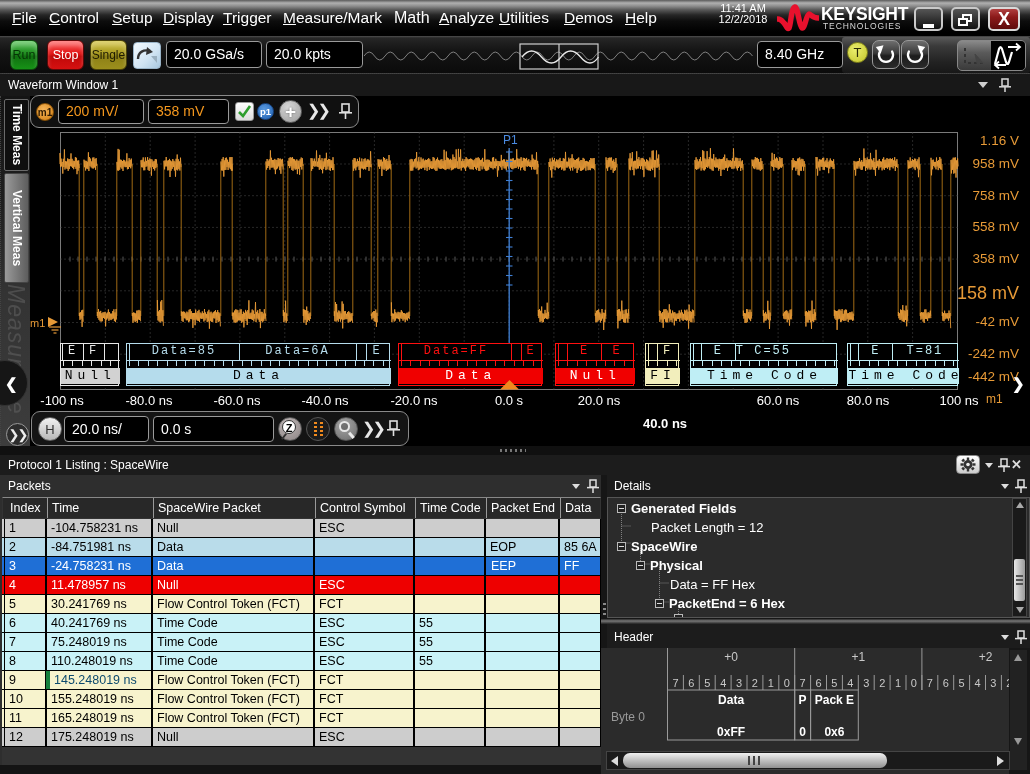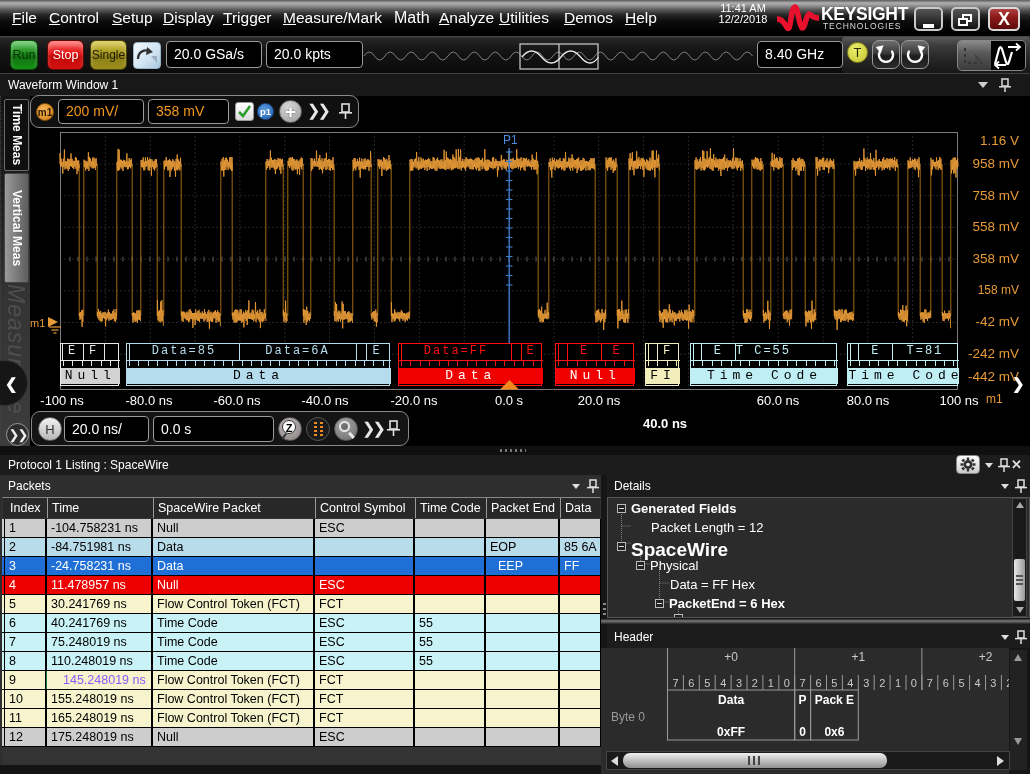--- a/index.html
+++ b/index.html
@@ -280,21 +280,21 @@
 <line x1="49" y1="199" x2="61" y2="199" stroke="#e79a37" stroke-width="1.2"></line>
 <line x1="51.5" y1="202" x2="58.5" y2="202" stroke="#e79a37" stroke-width="1.2"></line>
 <line x1="53.5" y1="205" x2="56.5" y2="205" stroke="#e79a37" stroke-width="1.2"></line>
 </svg>
 
 <div class="abs" style="left:921px;top:133px;width:100px;text-align:right;color:#e79a37;font-size:13.5px;">1.16 V<span style="display:inline-block;width:2px;"></span></div>
 <div class="abs" style="left:921px;top:156px;width:100px;text-align:right;color:#e79a37;font-size:13.5px;">958 mV<span style="display:inline-block;width:2px;"></span></div>
 <div class="abs" style="left:921px;top:188px;width:100px;text-align:right;color:#e79a37;font-size:13.5px;">758 mV<span style="display:inline-block;width:2px;"></span></div>
 <div class="abs" style="left:921px;top:219px;width:100px;text-align:right;color:#e79a37;font-size:13.5px;">558 mV<span style="display:inline-block;width:2px;"></span></div>
 <div class="abs" style="left:921px;top:251px;width:100px;text-align:right;color:#e79a37;font-size:13.5px;">358 mV<span style="display:inline-block;width:2px;"></span></div>
-<div class="abs" style="left:921px;top:283px;width:100px;text-align:right;color:#e79a37;font-size:12px;">158 mV<span style="display:inline-block;width:2px;"></span></div>
+<div class="abs" style="left:921px;top:283px;width:100px;text-align:right;color:#e79a37;font-size:18px;">158 mV<span style="display:inline-block;width:2px;"></span></div>
 <div class="abs" style="left:921px;top:314px;width:100px;text-align:right;color:#e79a37;font-size:13.5px;">-42 mV<span style="display:inline-block;width:2px;"></span></div>
 <div class="abs" style="left:921px;top:346px;width:100px;text-align:right;color:#e79a37;font-size:13.5px;">-242 mV<span style="display:inline-block;width:2px;"></span></div>
 <div class="abs" style="left:921px;top:369px;width:100px;text-align:right;color:#e79a37;font-size:13.5px;">-442 mV<span style="display:inline-block;width:2px;"></span></div>
 <div class="abs" style="left:17px;top:393px;width:90px;text-align:center;color:#fff;font-size:13px;">-100 ns</div>
 <div class="abs" style="left:104px;top:393px;width:90px;text-align:center;color:#fff;font-size:13px;">-80.0 ns</div>
 <div class="abs" style="left:192px;top:393px;width:90px;text-align:center;color:#fff;font-size:13px;">-60.0 ns</div>
 <div class="abs" style="left:280px;top:393px;width:90px;text-align:center;color:#fff;font-size:13px;">-40.0 ns</div>
 <div class="abs" style="left:369px;top:393px;width:90px;text-align:center;color:#fff;font-size:13px;">-20.0 ns</div>
 <div class="abs" style="left:464px;top:393px;width:90px;text-align:center;color:#fff;font-size:13px;">0.0 s</div>
 <div class="abs" style="left:554px;top:393px;width:90px;text-align:center;color:#fff;font-size:13px;">20.0 ns</div>
@@ -461,21 +461,21 @@
 <div class="abs" style="left:413px;top:0;width:71px;height:18px;color:#000;font-size:12.5px;line-height:18px;padding-left:4px;border-right:1px solid #000;border-left:1px solid #000;margin-left:-1px;overflow:hidden;white-space:nowrap;"></div>
 <div class="abs" style="left:484px;top:0;width:74px;height:18px;color:#000;font-size:12.5px;line-height:18px;padding-left:4px;border-right:1px solid #000;border-left:1px solid #000;margin-left:-1px;overflow:hidden;white-space:nowrap;">EOP</div>
 <div class="abs" style="left:558px;top:0;width:42px;height:18px;color:#000;font-size:12.5px;line-height:18px;padding-left:4px;border-right:1px solid #000;border-left:1px solid #000;margin-left:-1px;overflow:hidden;white-space:nowrap;">85 6A</div>
 </div>
 <div class="abs" style="left:2px;top:82px;width:599px;height:19px;background:#1f6fd6;border-bottom:1px solid #000;">
 <div class="abs" style="left:3px;top:0;width:42px;height:18px;color:#fff;font-size:12.5px;line-height:18px;padding-left:4px;border-right:1px solid #000;border-left:1px solid #000;margin-left:-1px;overflow:hidden;white-space:nowrap;">3</div>
 <div class="abs" style="left:45px;top:0;width:106px;height:18px;color:#fff;font-size:12.5px;line-height:18px;padding-left:4px;border-right:1px solid #000;border-left:1px solid #000;margin-left:-1px;overflow:hidden;white-space:nowrap;">-24.758231 ns</div>
 <div class="abs" style="left:151px;top:0;width:162px;height:18px;color:#fff;font-size:12.5px;line-height:18px;padding-left:4px;border-right:1px solid #000;border-left:1px solid #000;margin-left:-1px;overflow:hidden;white-space:nowrap;">Data</div>
 <div class="abs" style="left:313px;top:0;width:100px;height:18px;color:#fff;font-size:12.5px;line-height:18px;padding-left:4px;border-right:1px solid #000;border-left:1px solid #000;margin-left:-1px;overflow:hidden;white-space:nowrap;"></div>
 <div class="abs" style="left:413px;top:0;width:71px;height:18px;color:#fff;font-size:12.5px;line-height:18px;padding-left:4px;border-right:1px solid #000;border-left:1px solid #000;margin-left:-1px;overflow:hidden;white-space:nowrap;"></div>
-<div class="abs" style="left:484px;top:0;width:74px;height:18px;color:#fff;font-size:12.5px;line-height:18px;padding-left:12px;border-right:1px solid #000;border-left:1px solid #000;margin-left:-1px;overflow:hidden;white-space:nowrap;">EEP</div>
+<div class="abs" style="left:484px;top:0;width:74px;height:18px;color:#fff;font-size:12.5px;line-height:18px;padding-left:5px;border-right:1px solid #000;border-left:1px solid #000;margin-left:-1px;overflow:hidden;white-space:nowrap;">EEP</div>
 <div class="abs" style="left:558px;top:0;width:42px;height:18px;color:#fff;font-size:12.5px;line-height:18px;padding-left:4px;border-right:1px solid #000;border-left:1px solid #000;margin-left:-1px;overflow:hidden;white-space:nowrap;">FF</div>
 </div>
 <div class="abs" style="left:2px;top:101px;width:599px;height:19px;background:#ee0000;border-bottom:1px solid #000;">
 <div class="abs" style="left:3px;top:0;width:42px;height:18px;color:#fff;font-size:12.5px;line-height:18px;padding-left:4px;border-right:1px solid #000;border-left:1px solid #000;margin-left:-1px;overflow:hidden;white-space:nowrap;">4</div>
 <div class="abs" style="left:45px;top:0;width:106px;height:18px;color:#fff;font-size:12.5px;line-height:18px;padding-left:4px;border-right:1px solid #000;border-left:1px solid #000;margin-left:-1px;overflow:hidden;white-space:nowrap;">11.478957 ns</div>
 <div class="abs" style="left:151px;top:0;width:162px;height:18px;color:#fff;font-size:12.5px;line-height:18px;padding-left:4px;border-right:1px solid #000;border-left:1px solid #000;margin-left:-1px;overflow:hidden;white-space:nowrap;">Null</div>
 <div class="abs" style="left:313px;top:0;width:100px;height:18px;color:#fff;font-size:12.5px;line-height:18px;padding-left:4px;border-right:1px solid #000;border-left:1px solid #000;margin-left:-1px;overflow:hidden;white-space:nowrap;">ESC</div>
 <div class="abs" style="left:413px;top:0;width:71px;height:18px;color:#fff;font-size:12.5px;line-height:18px;padding-left:4px;border-right:1px solid #000;border-left:1px solid #000;margin-left:-1px;overflow:hidden;white-space:nowrap;"></div>
 <div class="abs" style="left:484px;top:0;width:74px;height:18px;color:#fff;font-size:12.5px;line-height:18px;padding-left:4px;border-right:1px solid #000;border-left:1px solid #000;margin-left:-1px;overflow:hidden;white-space:nowrap;"></div>
 <div class="abs" style="left:558px;top:0;width:42px;height:18px;color:#fff;font-size:12.5px;line-height:18px;padding-left:4px;border-right:1px solid #000;border-left:1px solid #000;margin-left:-1px;overflow:hidden;white-space:nowrap;"></div>
@@ -511,21 +511,21 @@
 <div class="abs" style="left:3px;top:0;width:42px;height:18px;color:#000;font-size:12.5px;line-height:18px;padding-left:4px;border-right:1px solid #000;border-left:1px solid #000;margin-left:-1px;overflow:hidden;white-space:nowrap;">8</div>
 <div class="abs" style="left:45px;top:0;width:106px;height:18px;color:#000;font-size:12.5px;line-height:18px;padding-left:4px;border-right:1px solid #000;border-left:1px solid #000;margin-left:-1px;overflow:hidden;white-space:nowrap;">110.248019 ns</div>
 <div class="abs" style="left:151px;top:0;width:162px;height:18px;color:#000;font-size:12.5px;line-height:18px;padding-left:4px;border-right:1px solid #000;border-left:1px solid #000;margin-left:-1px;overflow:hidden;white-space:nowrap;">Time Code</div>
 <div class="abs" style="left:313px;top:0;width:100px;height:18px;color:#000;font-size:12.5px;line-height:18px;padding-left:4px;border-right:1px solid #000;border-left:1px solid #000;margin-left:-1px;overflow:hidden;white-space:nowrap;">ESC</div>
 <div class="abs" style="left:413px;top:0;width:71px;height:18px;color:#000;font-size:12.5px;line-height:18px;padding-left:4px;border-right:1px solid #000;border-left:1px solid #000;margin-left:-1px;overflow:hidden;white-space:nowrap;">55</div>
 <div class="abs" style="left:484px;top:0;width:74px;height:18px;color:#000;font-size:12.5px;line-height:18px;padding-left:4px;border-right:1px solid #000;border-left:1px solid #000;margin-left:-1px;overflow:hidden;white-space:nowrap;"></div>
 <div class="abs" style="left:558px;top:0;width:42px;height:18px;color:#000;font-size:12.5px;line-height:18px;padding-left:4px;border-right:1px solid #000;border-left:1px solid #000;margin-left:-1px;overflow:hidden;white-space:nowrap;"></div>
 </div>
 <div class="abs" style="left:2px;top:196px;width:599px;height:19px;background:#f7f3cd;border-bottom:1px solid #000;">
 <div class="abs" style="left:3px;top:0;width:42px;height:18px;color:#000;font-size:12.5px;line-height:18px;padding-left:4px;border-right:1px solid #000;border-left:1px solid #000;margin-left:-1px;overflow:hidden;white-space:nowrap;">9</div>
-<div class="abs" style="left:45px;top:0;width:106px;height:18px;color:#8b5cf6;font-size:12.5px;line-height:18px;padding-left:16px;border-right:1px solid #000;border-left:1px solid #15803d;margin-left:-1px;overflow:hidden;white-space:nowrap;">145.248019 ns</div>
+<div class="abs" style="left:45px;top:0;width:106px;height:18px;color:#0c4a6e;font-size:12.5px;line-height:18px;padding-left:4px;border-right:1px solid #000;border-left:4px solid #15803d;margin-left:-1px;overflow:hidden;white-space:nowrap;">145.248019 ns</div>
 <div class="abs" style="left:151px;top:0;width:162px;height:18px;color:#000;font-size:12.5px;line-height:18px;padding-left:4px;border-right:1px solid #000;border-left:1px solid #000;margin-left:-1px;overflow:hidden;white-space:nowrap;">Flow Control Token (FCT)</div>
 <div class="abs" style="left:313px;top:0;width:100px;height:18px;color:#000;font-size:12.5px;line-height:18px;padding-left:4px;border-right:1px solid #000;border-left:1px solid #000;margin-left:-1px;overflow:hidden;white-space:nowrap;">FCT</div>
 <div class="abs" style="left:413px;top:0;width:71px;height:18px;color:#000;font-size:12.5px;line-height:18px;padding-left:4px;border-right:1px solid #000;border-left:1px solid #000;margin-left:-1px;overflow:hidden;white-space:nowrap;"></div>
 <div class="abs" style="left:484px;top:0;width:74px;height:18px;color:#000;font-size:12.5px;line-height:18px;padding-left:4px;border-right:1px solid #000;border-left:1px solid #000;margin-left:-1px;overflow:hidden;white-space:nowrap;"></div>
 <div class="abs" style="left:558px;top:0;width:42px;height:18px;color:#000;font-size:12.5px;line-height:18px;padding-left:4px;border-right:1px solid #000;border-left:1px solid #000;margin-left:-1px;overflow:hidden;white-space:nowrap;"></div>
 </div>
 <div class="abs" style="left:2px;top:215px;width:599px;height:19px;background:#f7f3cd;border-bottom:1px solid #000;">
 <div class="abs" style="left:3px;top:0;width:42px;height:18px;color:#000;font-size:12.5px;line-height:18px;padding-left:4px;border-right:1px solid #000;border-left:1px solid #000;margin-left:-1px;overflow:hidden;white-space:nowrap;">10</div>
 <div class="abs" style="left:45px;top:0;width:106px;height:18px;color:#000;font-size:12.5px;line-height:18px;padding-left:4px;border-right:1px solid #000;border-left:1px solid #000;margin-left:-1px;overflow:hidden;white-space:nowrap;">155.248019 ns</div>
 <div class="abs" style="left:151px;top:0;width:162px;height:18px;color:#000;font-size:12.5px;line-height:18px;padding-left:4px;border-right:1px solid #000;border-left:1px solid #000;margin-left:-1px;overflow:hidden;white-space:nowrap;">Flow Control Token (FCT)</div>
@@ -582,25 +582,25 @@
         </g>
       </svg>
 <div class="abs" style="left:9px;top:5.5px;width:9px;height:9px;border:1px solid #bbb;background:#222;">
         <div class="abs" style="left:1px;top:3px;width:5px;height:1px;background:#ddd;"></div>
       </div>
       <div class="abs" style="left:23px;top:3px;color:#fff;font-size:13px;font-weight:bold;white-space:nowrap;">Generated Fields</div>
 <div class="abs" style="left:43px;top:22px;color:#fff;font-size:13px;font-weight:normal;white-space:nowrap;">Packet Length = 12</div>
 <div class="abs" style="left:9px;top:43.5px;width:9px;height:9px;border:1px solid #bbb;background:#222;">
         <div class="abs" style="left:1px;top:3px;width:5px;height:1px;background:#ddd;"></div>
       </div>
-      <div class="abs" style="left:23px;top:41px;color:#fff;font-size:19px;font-weight:bold;white-space:nowrap;">SpaceWire</div>
+      <div class="abs" style="left:23px;top:41px;color:#fff;font-size:13px;font-weight:bold;white-space:nowrap;">SpaceWire</div>
 <div class="abs" style="left:28px;top:62.5px;width:9px;height:9px;border:1px solid #bbb;background:#222;">
         <div class="abs" style="left:1px;top:3px;width:5px;height:1px;background:#ddd;"></div>
       </div>
-      <div class="abs" style="left:42px;top:60px;color:#fff;font-size:13px;font-weight:normal;white-space:nowrap;">Physical</div>
+      <div class="abs" style="left:42px;top:60px;color:#fff;font-size:13px;font-weight:bold;white-space:nowrap;">Physical</div>
 <div class="abs" style="left:62px;top:79px;color:#fff;font-size:13px;font-weight:normal;white-space:nowrap;">Data = FF Hex</div>
 <div class="abs" style="left:47px;top:100.5px;width:9px;height:9px;border:1px solid #bbb;background:#222;">
         <div class="abs" style="left:1px;top:3px;width:5px;height:1px;background:#ddd;"></div>
       </div>
       <div class="abs" style="left:61px;top:98px;color:#fff;font-size:13px;font-weight:bold;white-space:nowrap;">PacketEnd = 6 Hex</div>
 <div class="abs" style="left:66px;top:116px;width:9px;height:9px;border:1px solid #bbb;background:#222;"></div>
     </div>
 <div class="abs" style="left:411px;top:23px;width:15px;height:119px;background:#1a1a1a;border:1px solid #444;">
       <div class="abs" style="left:3px;top:3px;width:0;height:0;border-left:4px solid transparent;border-right:4px solid transparent;border-bottom:6px solid #aaa;"></div>
       <div class="abs" style="left:3px;top:108px;width:0;height:0;border-left:4px solid transparent;border-right:4px solid transparent;border-top:6px solid #aaa;"></div>

